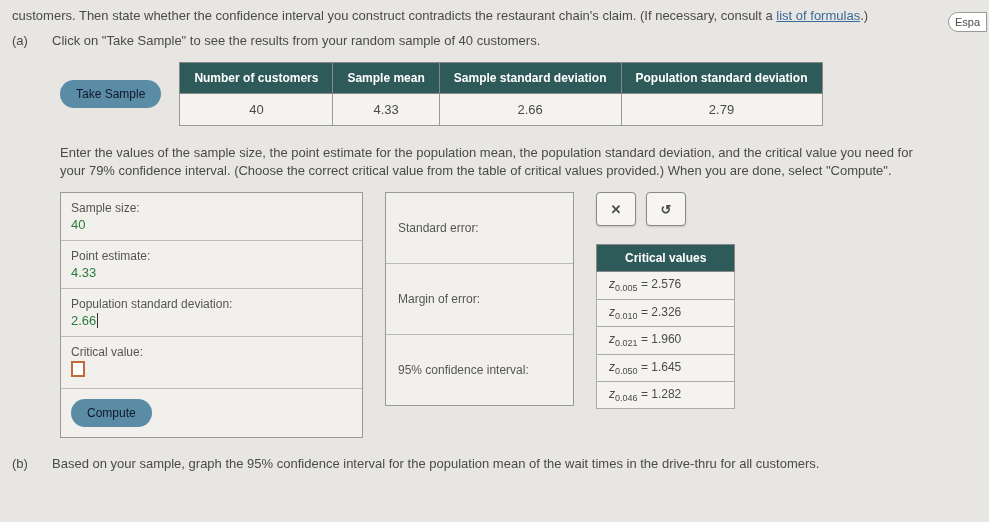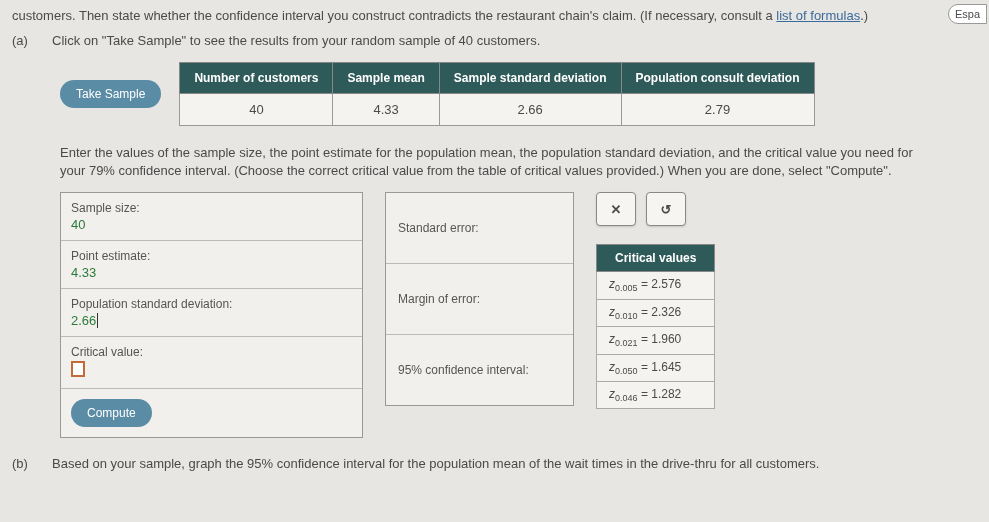--- a/index.html
+++ b/index.html
@@ -11,21 +11,21 @@
       padding: 8px 12px;
       width: 989px;
     }
     .top-text { margin-bottom: 10px; }
     .link { color: #3a6a9a; text-decoration: underline; }
     .q-part { display: flex; gap: 12px; margin-bottom: 12px; }
     .q-label { font-weight: normal; min-width: 28px; }
     .section-a { display: flex; align-items: center; gap: 18px; margin: 14px 0 18px 48px; }
     .pill-btn {
       background: #5a8ca5;
-      color: #ffffff;
+      color: #0f172a;
       border: none;
       border-radius: 16px;
       padding: 7px 16px;
       font-size: 12px;
       cursor: pointer;
     }
     table.data-table {
       border-collapse: collapse;
       background: #f0abfc;
     }
@@ -89,34 +89,34 @@
       font-weight: bold;
       cursor: pointer;
       box-shadow: 0 1px 2px rgba(0,0,0,0.15);
     }
     .cv-table {
       border-collapse: collapse;
       background: #f5f3f0;
     }
     .cv-table th {
       background: #2f5a5a; color: #fff;
-      padding: 6px 18px; font-size: 12px;
+      padding: 6px 28px; font-size: 12px;
       border: 1px solid #888;
     }
     .cv-table td {
       border: 1px solid #aaa;
       padding: 5px 12px;
       font-size: 12px;
       text-align: left;
       white-space: nowrap;
     }
     .cv-sub { font-size: 9px; vertical-align: sub; }
     .esp-badge {
       position: absolute;
-      right: 2px; top: 4px;
+      right: 2px; top: 12px;
       border: 1px solid #999;
       border-radius: 12px 0 0 12px;
       padding: 3px 6px;
       font-size: 11px;
       background: #fff;
     }
     .part-b { margin: 18px 0 0 0; display: flex; gap: 12px; }
   </style>
 </head>
 <body>
@@ -133,21 +133,21 @@
 </div>
 
 <div class="section-a">
   <button class="pill-btn">Take Sample</button>
   <table class="data-table">
     <tbody>
         <tr>
       <th>Number of customers</th>
       <th>Sample mean</th>
       <th>Sample standard deviation</th>
-      <th>Population consult deviation</th>
+      <th>Population standard deviation</th>
     </tr>
     <tr>
       <td>40</td>
       <td>4.33</td>
       <td>2.66</td>
       <td>2.79</td>
     </tr>
   </tbody>
     </table>
 </div>

